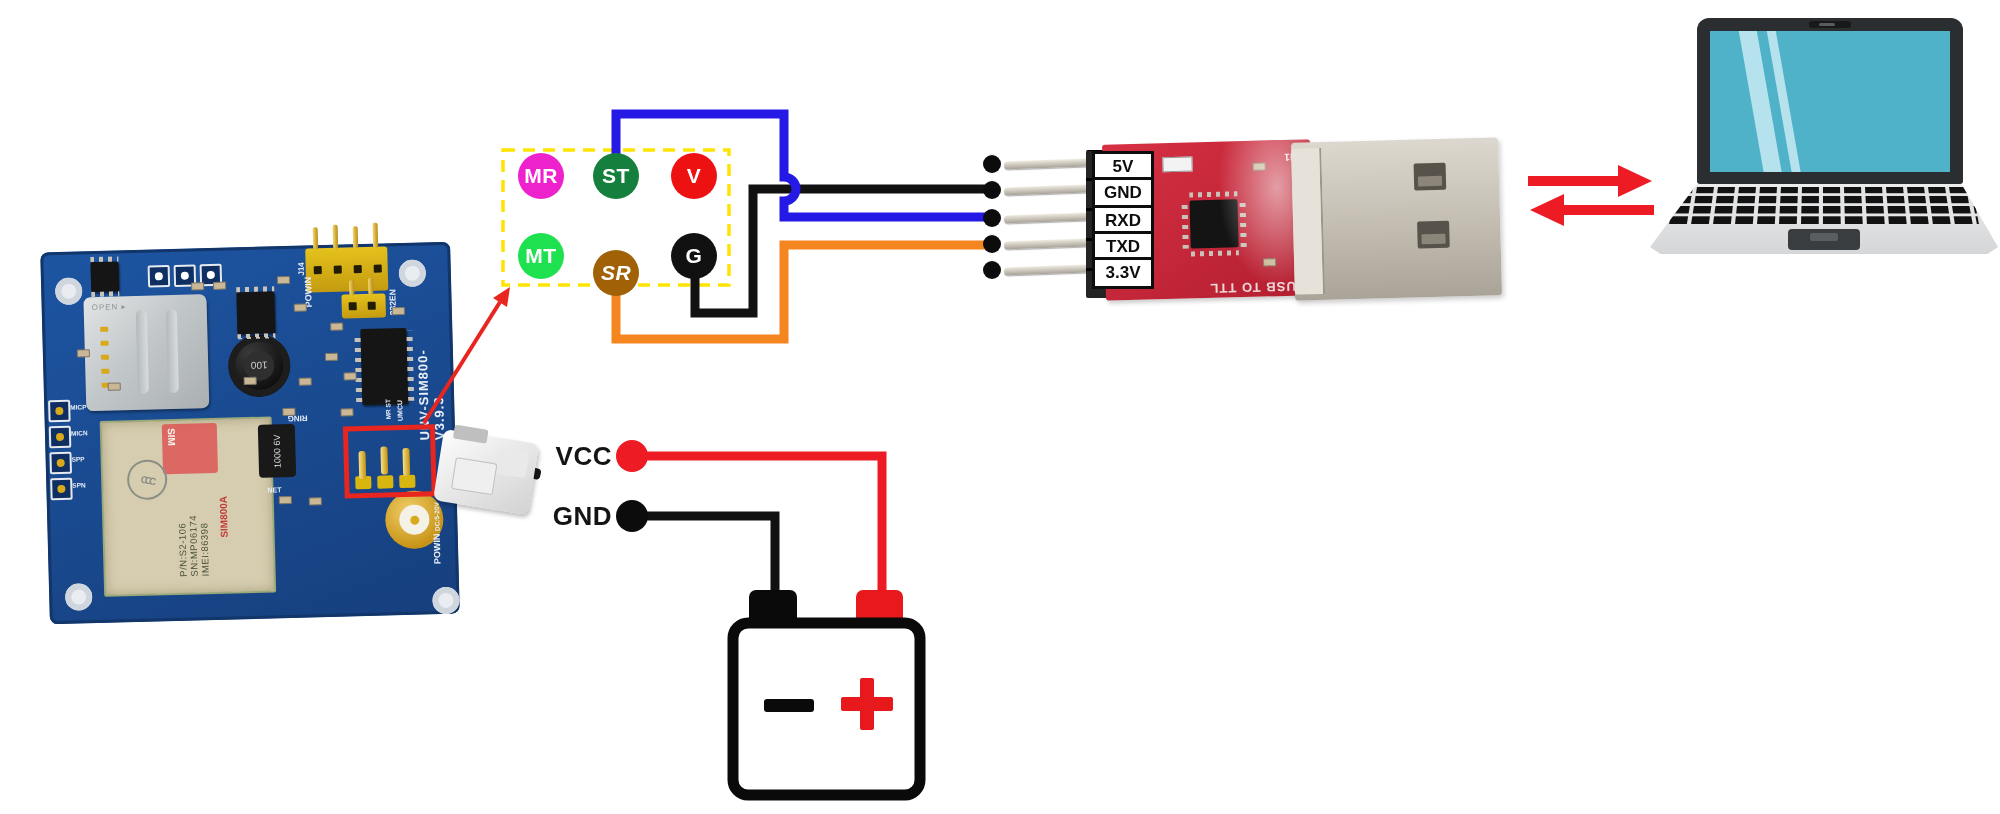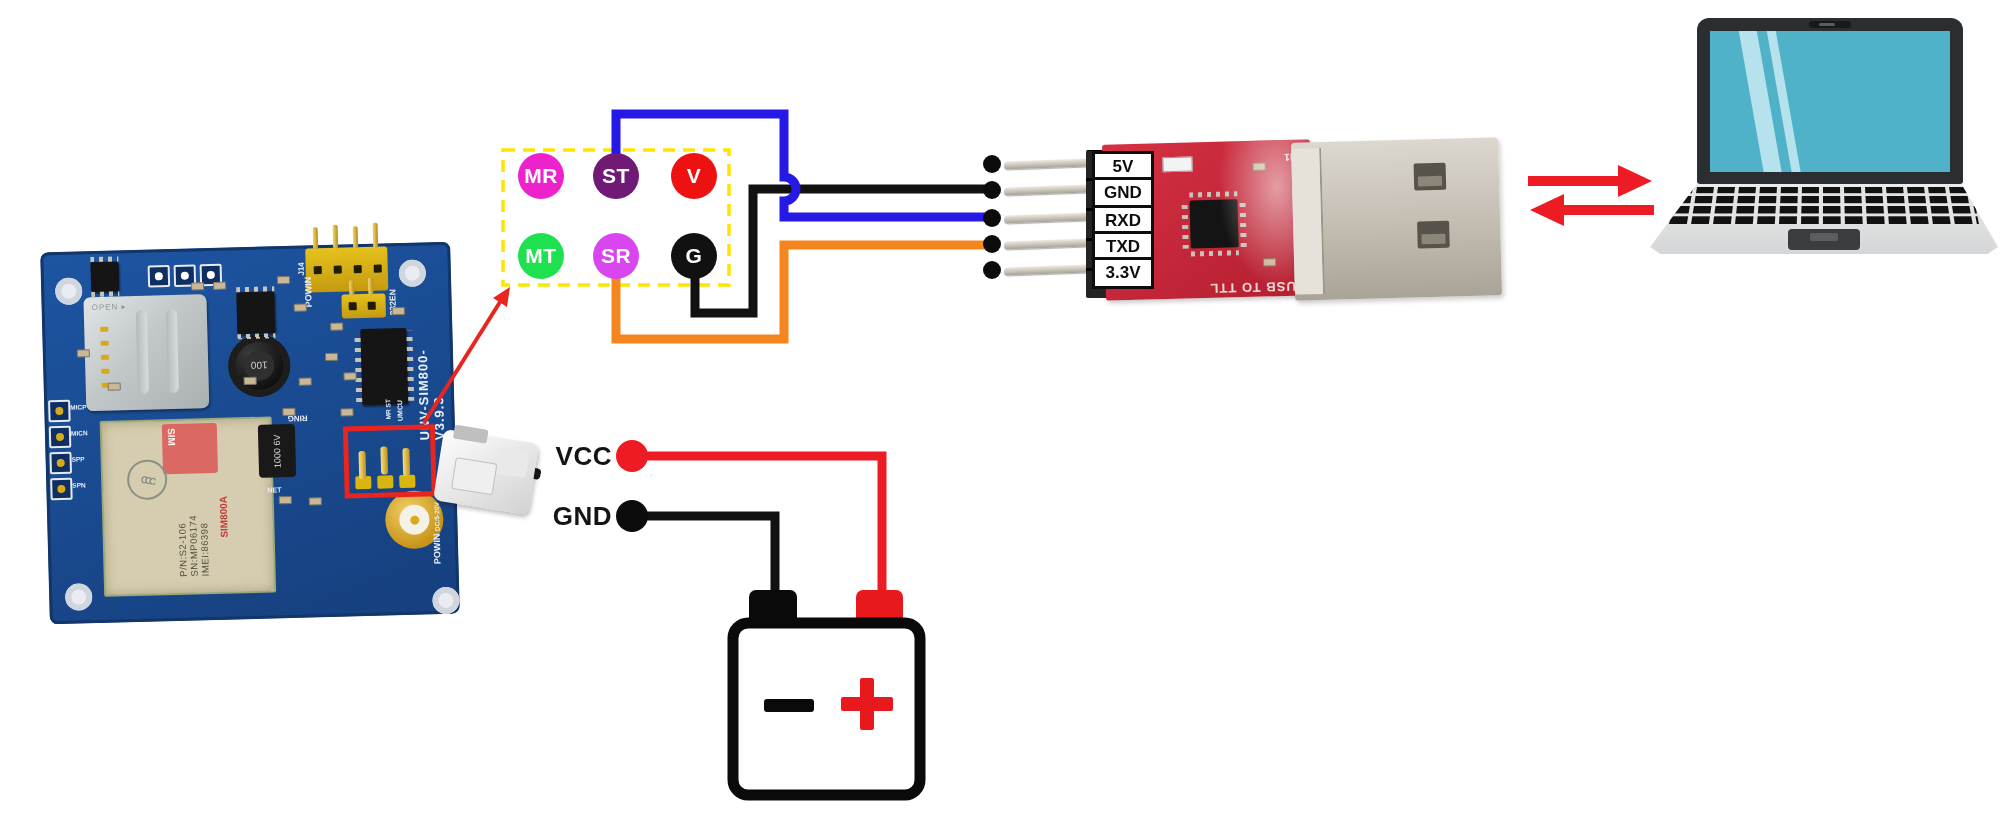--- a/index.html
+++ b/index.html
@@ -155,24 +155,24 @@
     <line x1="424" y1="423" x2="500" y2="302" stroke="#e8251f" stroke-width="4"></line>
     <polygon points="510,287 507,307 493,298" fill="#e8251f"></polygon>
     <line x1="1528" y1="181" x2="1618" y2="181" stroke="#ed1c24" stroke-width="10"></line>
     <polygon points="1618,165 1652,181 1618,197" fill="#ed1c24"></polygon>
     <line x1="1654" y1="210" x2="1564" y2="210" stroke="#ed1c24" stroke-width="10"></line>
     <polygon points="1564,194 1530,210 1564,226" fill="#ed1c24"></polygon>
   </svg>
 
   <div id="pin-circles">
       <div class="pin-circle" style="left: 518px; top: 153px; background: rgb(238, 34, 204);">MR</div>
-      <div class="pin-circle" style="left: 593px; top: 153px; background: #701a75;">ST</div>
+      <div class="pin-circle" style="left: 593px; top: 153px; background: #15803d;">ST</div>
       <div class="pin-circle" style="left: 671px; top: 153px; background: rgb(238, 17, 17);">V</div>
       <div class="pin-circle" style="left: 518px; top: 233px; background: rgb(30, 225, 79);">MT</div>
-      <div class="pin-circle" style="left: 593px; top: 233px; background: #d946ef;">SR</div>
+      <div class="pin-circle" style="left: 593px; top: 250px; background: #a16207; font-style: italic;">SR</div>
       <div class="pin-circle" style="left: 671px; top: 233px; background: rgb(17, 17, 17);">G</div>
     </div>
 
   <div id="gsm-board">
     <div class="hole" style="left:14px;top:26px;"></div>
     <div class="hole" style="left:358px;top:17px;"></div>
     <div class="hole" style="left:16px;top:332px;"></div>
     <div class="hole" style="left:383px;top:345px;"></div>
 
     <div class="chip" style="left:50px;top:11px;width:28px;height:30px;"></div>

